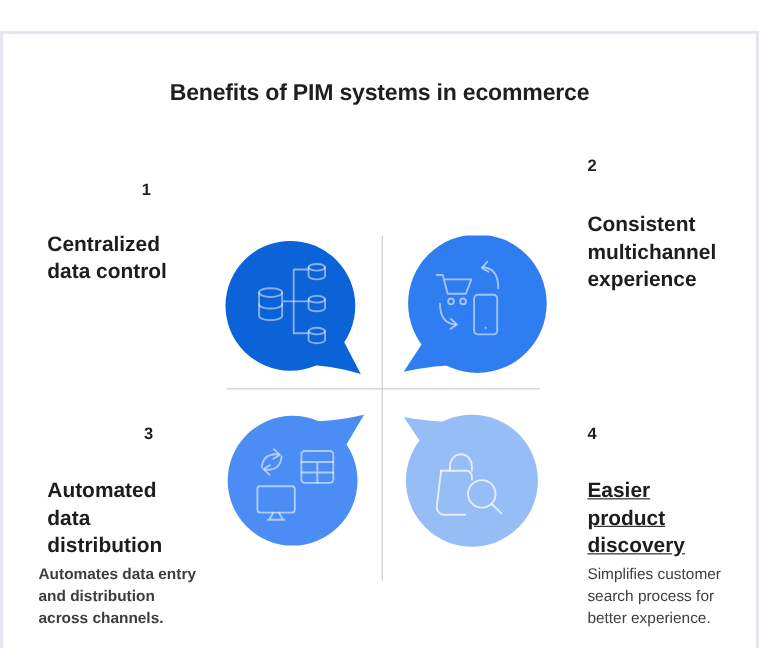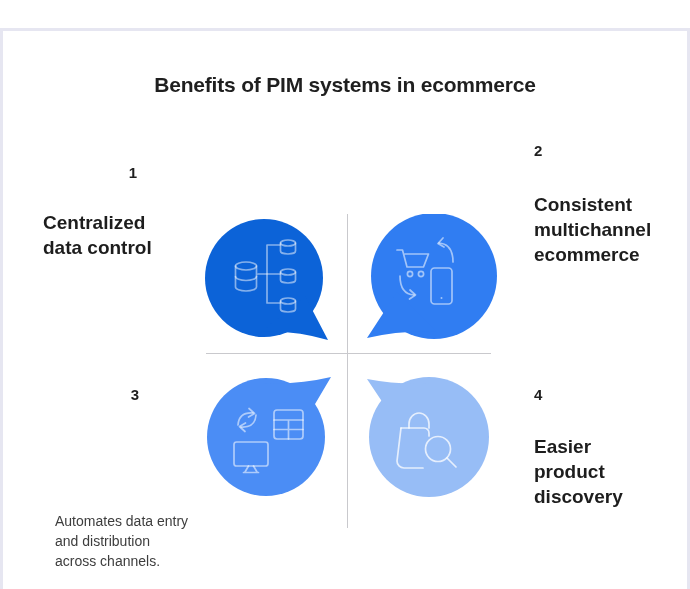--- a/index.html
+++ b/index.html
@@ -55,31 +55,37 @@
   <div class="divider v"></div>
   <div class="divider h"></div>
 
   <div class="num center" style="left:60px;top:133px;">1</div>
   <div class="heading ta-r" style="left:40px;top:179px;width:157px;">Centralized
 data control</div>
 
   <div class="num" style="left:531px;top:111px;">2</div>
   <div class="heading ta-l" style="left:531px;top:161px;width:155px;">Consistent
 multichannel
-ecommerce</div>
+experience</div>
 
   <div class="num center" style="left:62px;top:355px;">3</div>
-  <div class="desc ta-r" style="left:52px;top:480px;width:157px;">Automates data entry
+  <div class="heading ta-r" style="left:40px;top:403px;width:157px;">Automated
+data
+distribution</div>
+  <div class="desc ta-r" style="left:32px;top:480px;width:157px;font-weight:bold;">Automates data entry
 and distribution
 across channels.</div>
 
   <div class="num" style="left:531px;top:355px;">4</div>
-  <div class="heading ta-l" style="left:531px;top:403px;width:155px;">Easier
+  <div class="heading ta-l" style="left:531px;top:403px;width:155px;text-decoration:underline;">Easier
 product
 discovery</div>
+  <div class="desc ta-l" style="left:531px;top:480px;width:150px;">Simplifies customer
+search process for
+better experience.</div>
 
   <svg class="bubble b1" viewBox="0 0 140 140">
     <g fill="#0c63d8">
       <circle cx="63" cy="62" r="59"></circle>
       <path d="M60 116 Q94 114 127 124 L104 80 Z"></path>
     </g>
     <g fill="none" stroke="#ffffff" stroke-opacity="0.5" stroke-width="1.7" stroke-linecap="round" stroke-linejoin="round">
       <ellipse cx="45" cy="50" rx="10.5" ry="4"></ellipse>
       <path d="M34.5 50 v21 c0 2.2 4.7 4 10.5 4 s10.5 -1.8 10.5 -4 v-21"></path>
       <path d="M34.5 60.5 c0 2.2 4.7 4 10.5 4 s10.5 -1.8 10.5 -4"></path>

